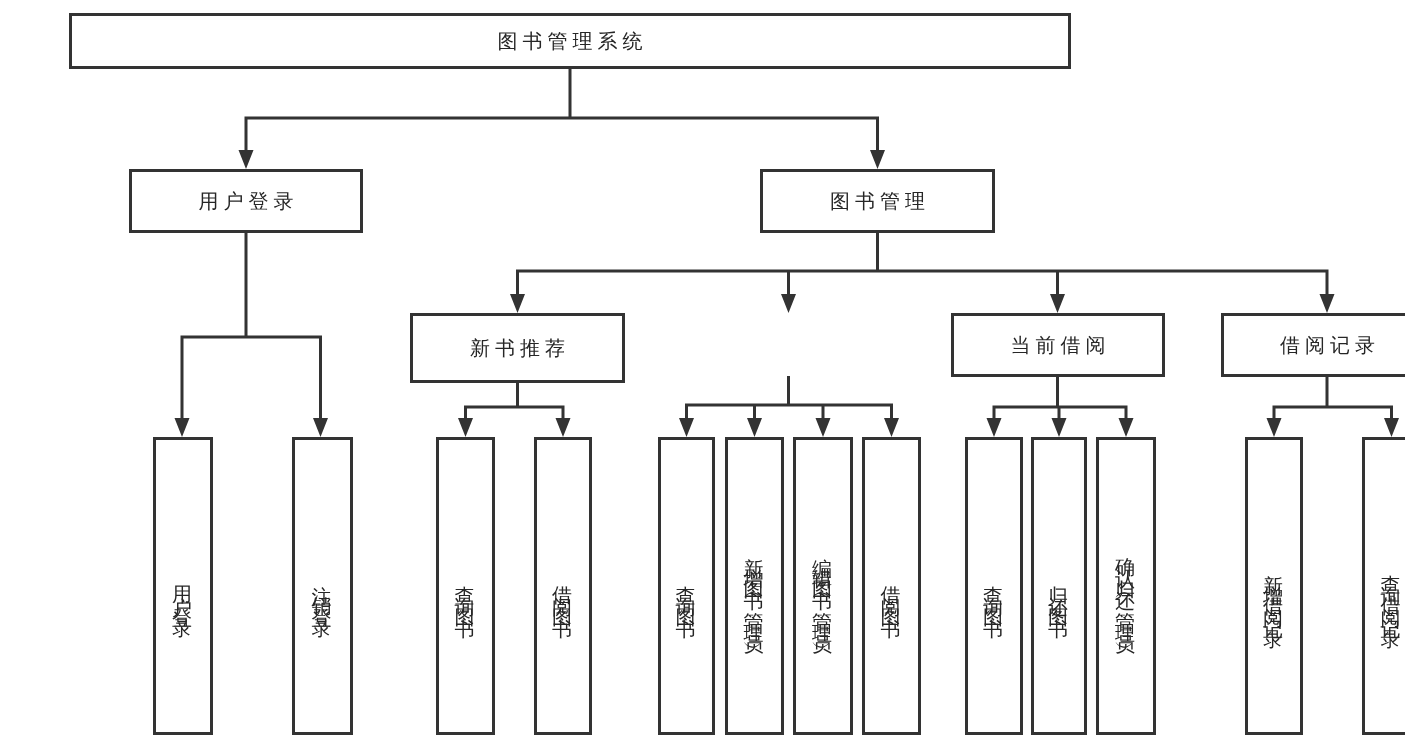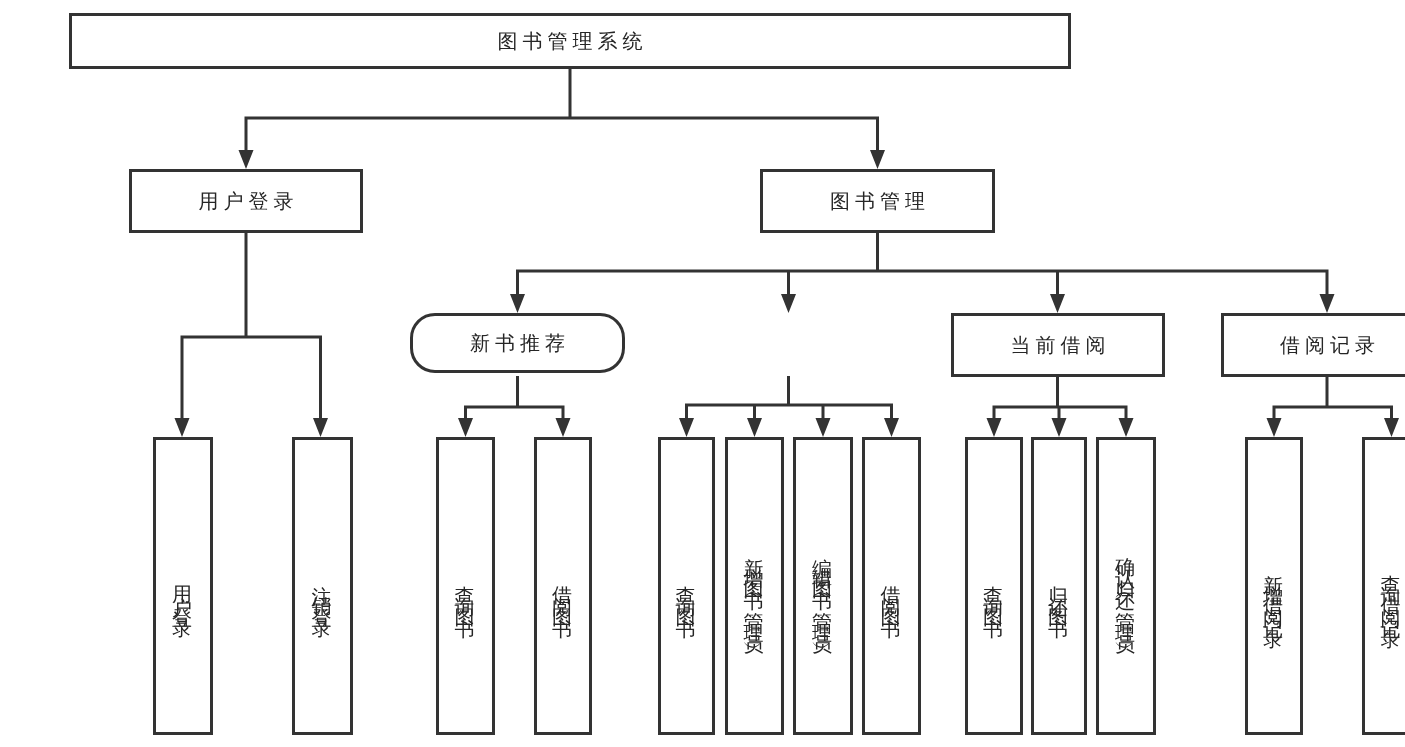--- a/index.html
+++ b/index.html
@@ -95,21 +95,21 @@
              M1070.5 418 L1085.5 418 L1078 437 Z
              M1218.5 418 L1233.5 418 L1226 437 Z
              M1336 418 L1351 418 L1343.5 437 Z"></path>
   </svg>
 
   <div class="box hbox" style="left:21px; top:13px; width:1002px; height:56px;">图书管理系统</div>
 
   <div class="box hbox" style="left:81px; top:169px; width:234px; height:64px;">用户登录</div>
   <div class="box hbox" style="left:712px; top:169px; width:235px; height:64px;">图书管理</div>
 
-  <div class="box hbox" style="left:362px; top:313px; width:215px; height:60px;border-radius:25px;">新书推荐</div>
+  <div class="box hbox" style="left:362px; top:313px; width:215px; height:70px;">新书推荐</div>
   <div class="box hbox" style="left:903px; top:313px; width:214px; height:64px;">当前借阅</div>
   <div class="box hbox" style="left:1173px; top:313px; width:213px; height:64px;">借阅记录</div>
 
   <div class="box vbox" style="left:105px; top:437px; width:60px; height:298px;">用户登录</div>
   <div class="box vbox" style="left:244px; top:437px; width:61px; height:298px;">注销登录</div>
 
   <div class="box vbox" style="left:388px; top:437px; width:59px; height:298px;">查询图书</div>
   <div class="box vbox" style="left:486px; top:437px; width:58px; height:298px;">借阅图书</div>
 
   <div class="box vbox" style="left:610px; top:437px; width:57px; height:298px;">查询图书</div>

